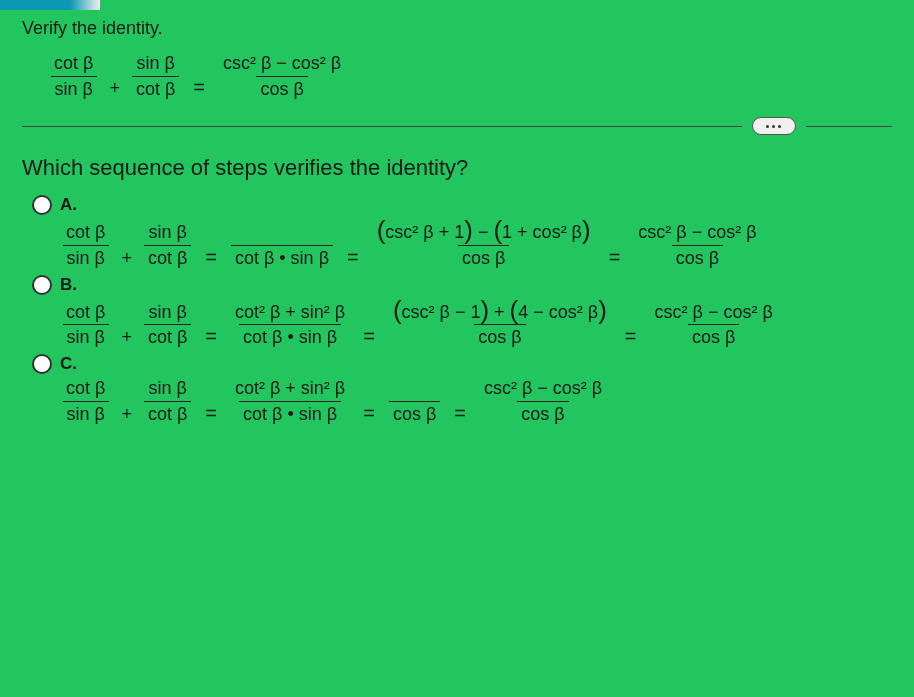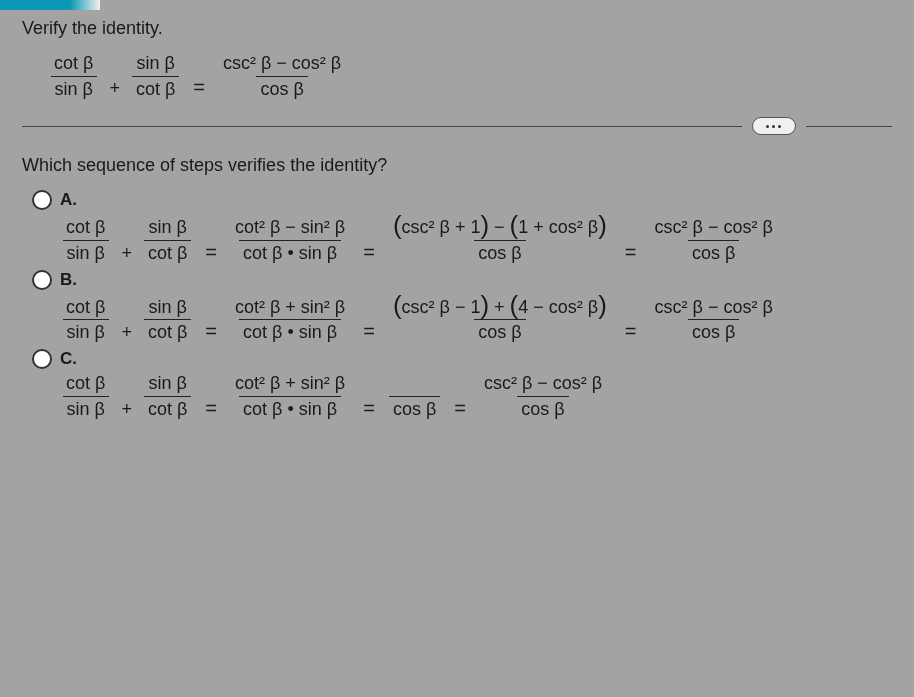--- a/index.html
+++ b/index.html
@@ -4,21 +4,21 @@
 <style>
   html, body {
     margin: 0;
     padding: 0;
     background: #d8d8d8;
     font-family: Arial, Helvetica, sans-serif;
   }
   .page {
     width: 914px;
     height: 697px;
-    background: #a3a3a3;
+    background: #22c55e;
     position: relative;
     box-sizing: border-box;
     padding: 18px 22px;
     color: #1a1a1a;
   }
   .topstrip {
     position: absolute;
     top: 0; left: 0; width: 100px; height: 10px;
     background: linear-gradient(to right, #0a98b4, #0a98b4 70%, #f1f0ee);
   }
@@ -58,21 +58,21 @@
   .bubble {
     width: 42px; height: 16px;
     border: 1.5px solid #555; border-radius: 10px;
     background: #f1f0ee;
     display: flex; align-items: center; justify-content: center;
     gap: 3px; margin: 0 10px; font-size: 0;
   }
   .bubble span { width:3px; height:3px; border-radius:50%; background:#333; display:inline-block;}
   .sep .line.right { flex: 0.12; }
 
-  .question { font-size: 18px; margin: 6px 0 14px 0; }
+  .question { font-size: 22px; margin: 6px 0 14px 0; }
 
   .choices { margin-left: 10px; }
   .choice { margin-bottom: 6px; }
   .choice-head {
     display: flex; align-items: center; gap: 8px;
     font-weight: bold; font-size: 17px; margin-bottom: 4px;
   }
   .radio {
     width: 16px; height: 16px; border: 2px solid #333;
     border-radius: 50%; flex: 0 0 auto; background: #fff;
@@ -128,21 +128,20 @@
             <span class="num">cot β</span>
             <span class="den">sin β</span>
           </span>
       <span class="op">+</span>
       <span class="frac">
             <span class="num">sin β</span>
             <span class="den">cot β</span>
           </span>
       <span class="big-op">=</span>
       <span class="frac">
-            <span class="num">cot² β − sin² β</span>
             <span class="den">cot β • sin β</span>
           </span>
       <span class="big-op">=</span>
       <span class="frac">
         <span class="num">
           <span class="paren">(</span><span>csc² β + 1</span><span class="paren">)</span><span> − </span><span class="paren">(</span><span>1 + cos² β</span><span class="paren">)</span>
         </span>
         <span class="den">cos β</span>
       </span>
       <span class="big-op">=</span>

